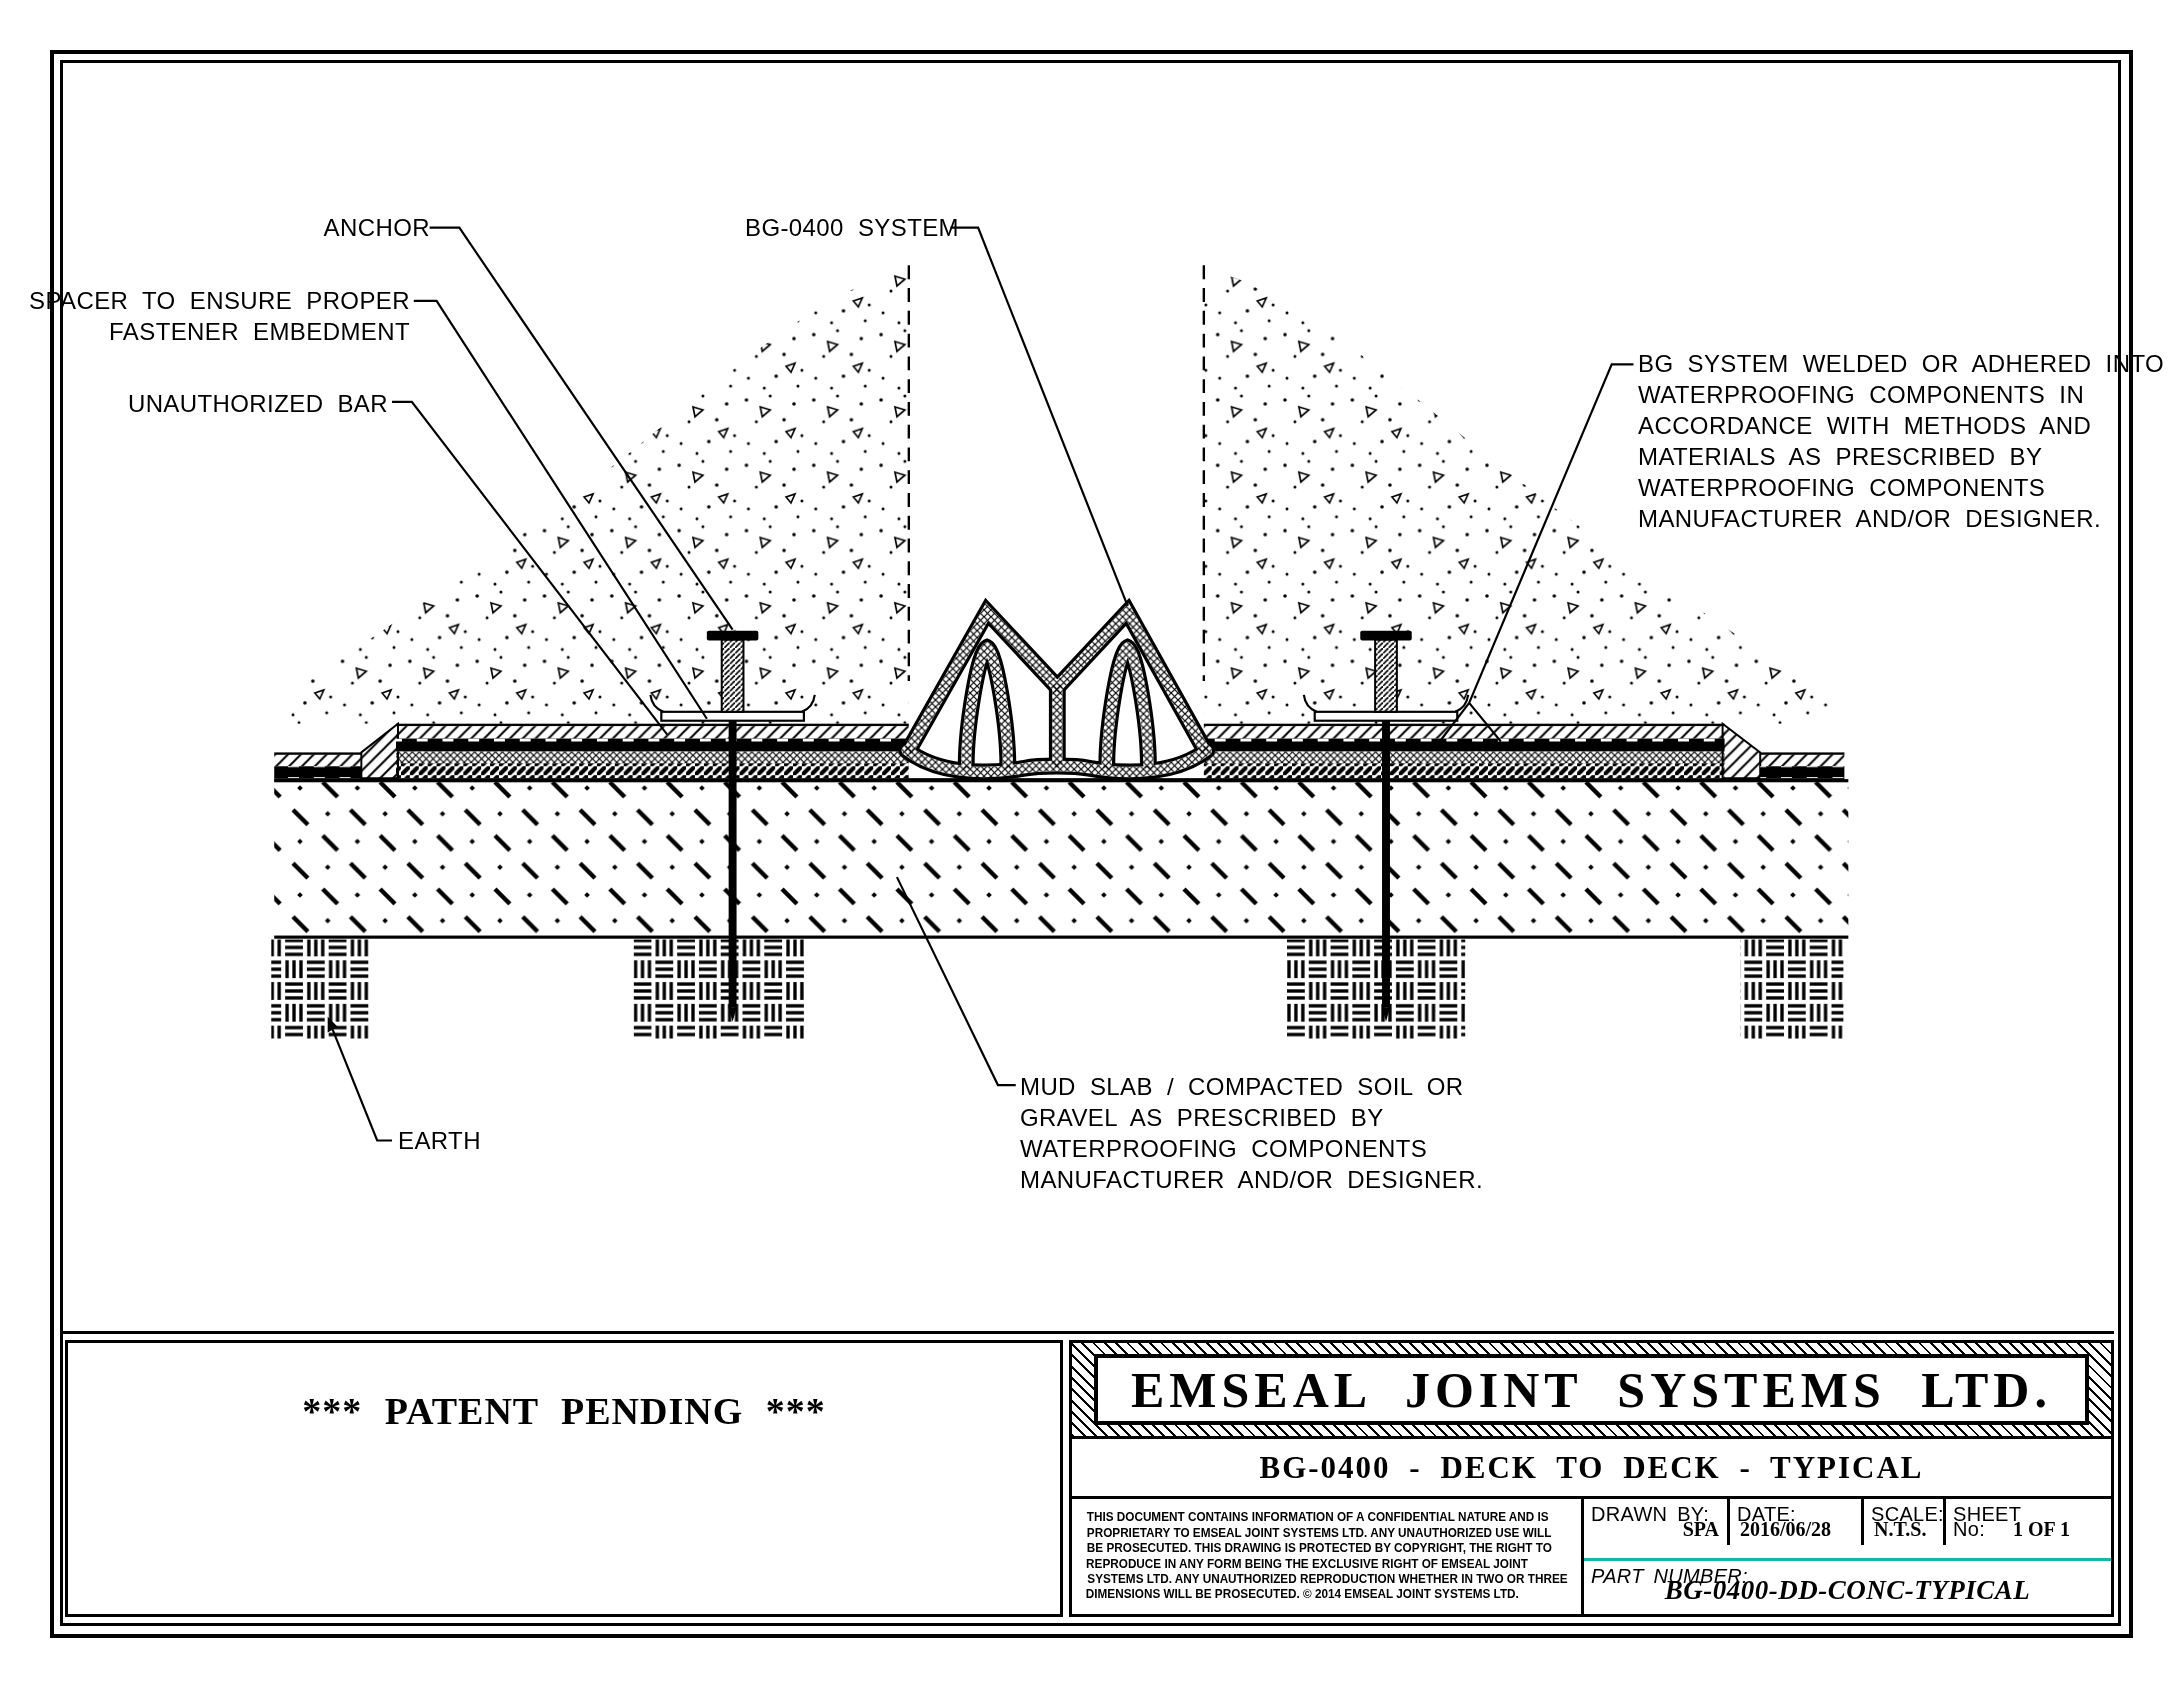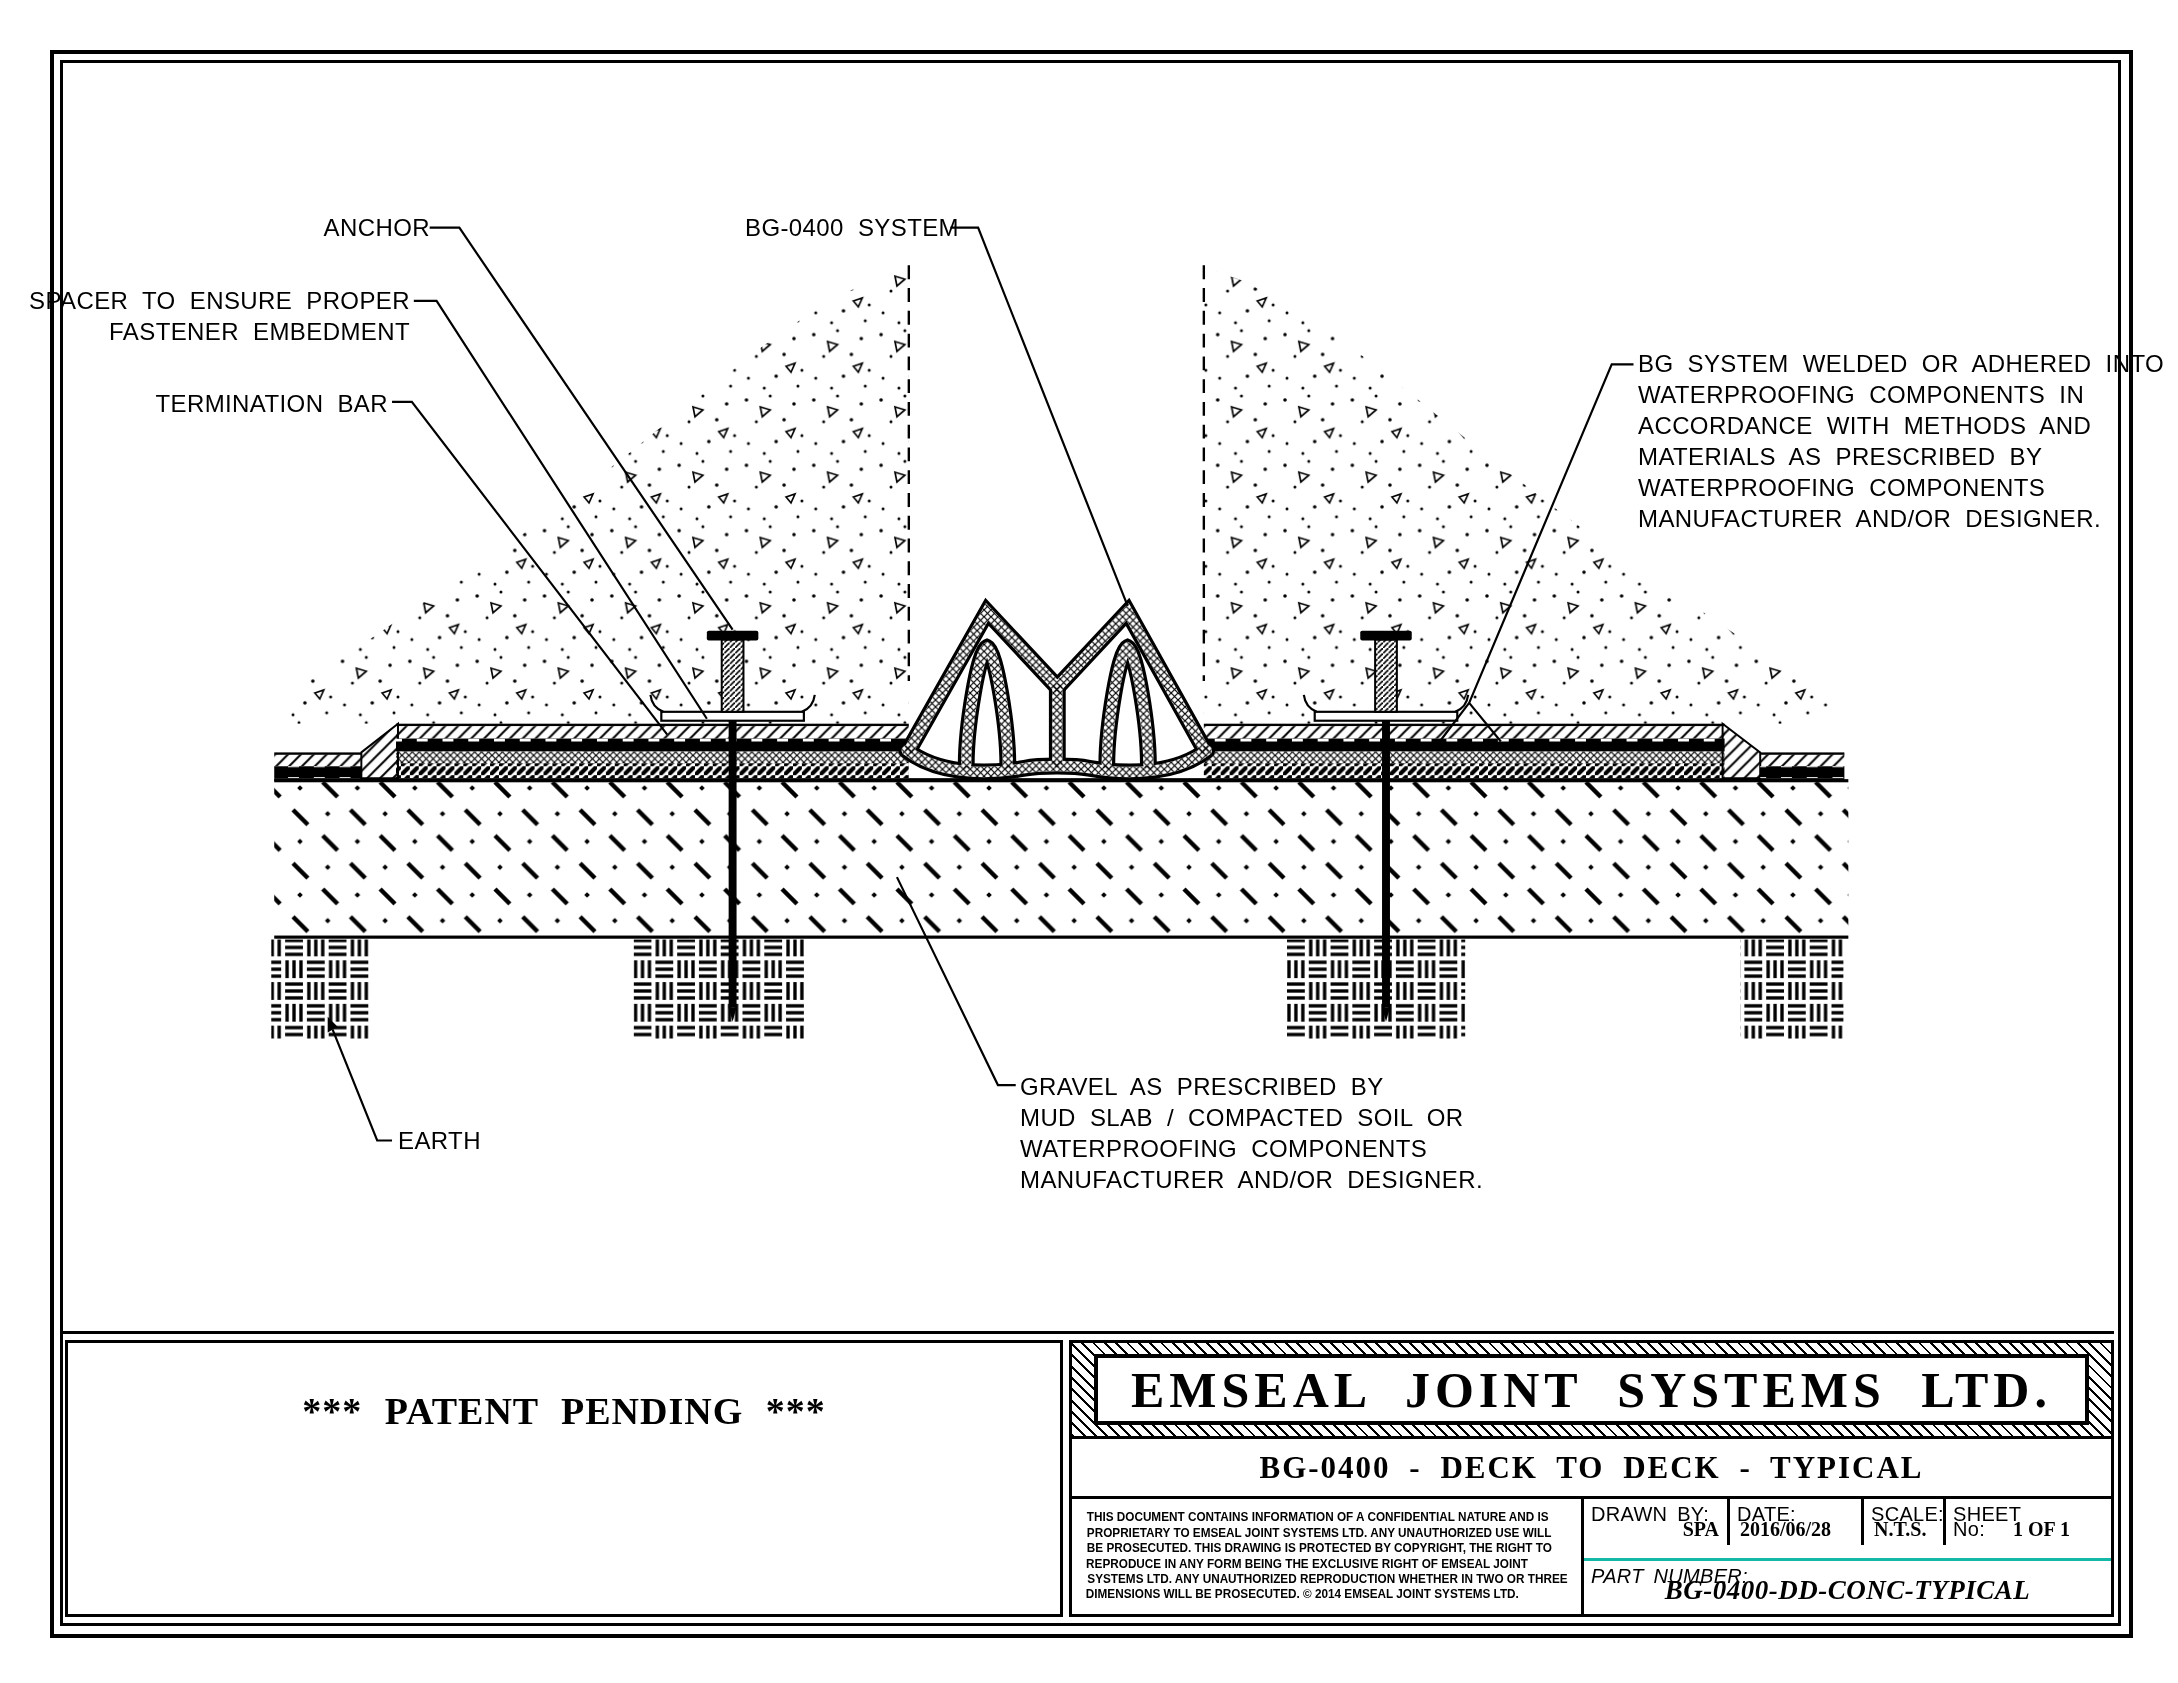--- a/index.html
+++ b/index.html
@@ -218,32 +218,32 @@
     </g>
     <polygon points="331,1027 341,1037 331,1043" fill="#000"></polygon>
   </svg>
 
   <div class="cad r" style="right:1748px;top:212px;">ANCHOR</div>
   <div class="cad" style="left:745px;top:212px;">BG-0400 SYSTEM</div>
   <div class="cad r" style="right:1768px;top:285px;">
     <div>SPACER TO ENSURE PROPER</div>
     <div>FASTENER EMBEDMENT</div>
   </div>
-  <div class="cad r" style="right:1790px;top:388px;">TERMINATION BAR</div>
+  <div class="cad r" style="right:1790px;top:388px;">UNAUTHORIZED BAR</div>
   <div class="cad" style="left:1638px;top:348px;">
     <div>BG SYSTEM WELDED OR ADHERED INTO</div>
     <div>WATERPROOFING COMPONENTS IN</div>
     <div>ACCORDANCE WITH METHODS AND</div>
     <div>MATERIALS AS PRESCRIBED BY</div>
     <div>WATERPROOFING COMPONENTS</div>
     <div>MANUFACTURER AND/OR DESIGNER.</div>
   </div>
   <div class="cad" style="left:1020px;top:1071px;">
+    <div>MUD SLAB / COMPACTED SOIL OR</div>
     <div>GRAVEL AS PRESCRIBED BY</div>
-    <div>MUD SLAB / COMPACTED SOIL OR</div>
     <div>WATERPROOFING COMPONENTS</div>
     <div>MANUFACTURER AND/OR DESIGNER.</div>
   </div>
   <div class="cad" style="left:398px;top:1125px;">EARTH</div>
 
   <div class="border-outer"></div>
   <div class="border-inner"></div>
   <div class="divider"></div>
 
   <div class="patent-box">

